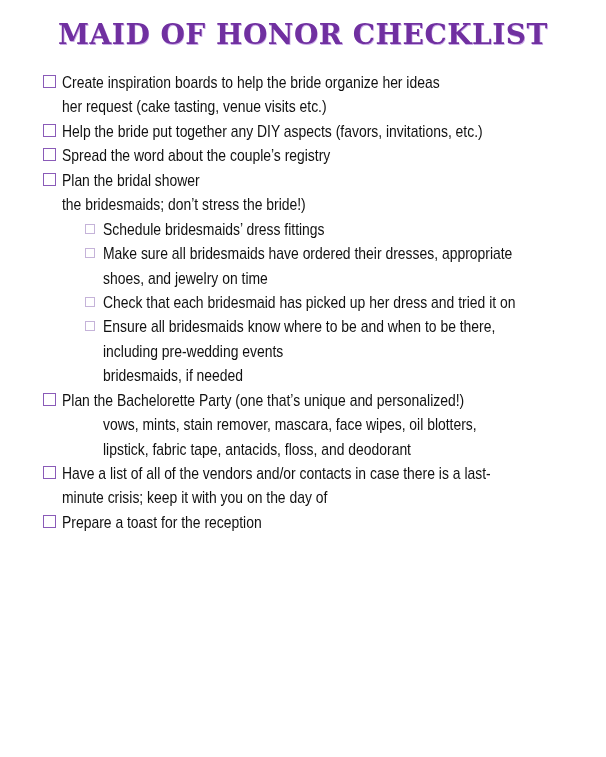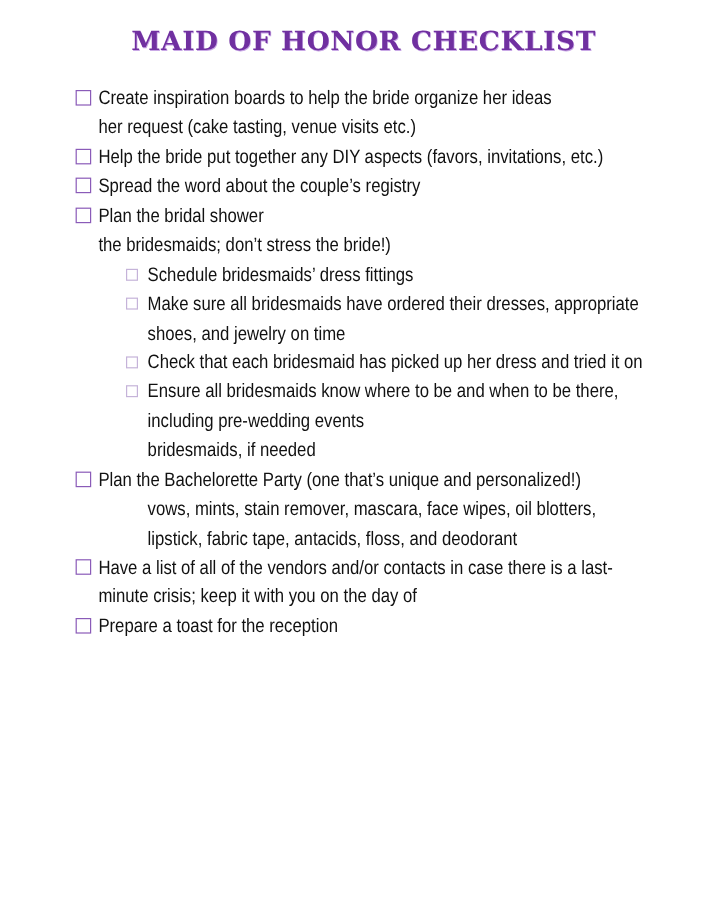--- a/index.html
+++ b/index.html
@@ -2,28 +2,28 @@
 <html><head>
 <meta charset="utf-8">
 <style>
   html, body { margin: 0; padding: 0; background: #ffffff; }
   body { width: 606px; height: 757px; position: relative; overflow: hidden; }
   .title {
     position: absolute; left: 0; top: 20px; width: 606px;
     text-align: center;
     font-family: "DejaVu Serif", serif;
     font-weight: bold;
-    font-size: 22px;
+    font-size: 28px;
     letter-spacing: 0.5px;
     color: #7030A0;
     text-shadow: 0.6px 0.6px 0 #c9a8e6;
     line-height: 30px;
   }
   .list { position: absolute; left: 0; top: 70px; width: 606px; }
-  .item { position: relative; margin-left: 20px; }
+  .item { position: relative; }
   .line {
     position: relative;
     height: 24.45px;
     line-height: 24.45px;
     white-space: nowrap;
     font-family: "Liberation Sans", sans-serif;
     font-size: 16.2px;
     color: #111111;
   }
   .line .txt {

